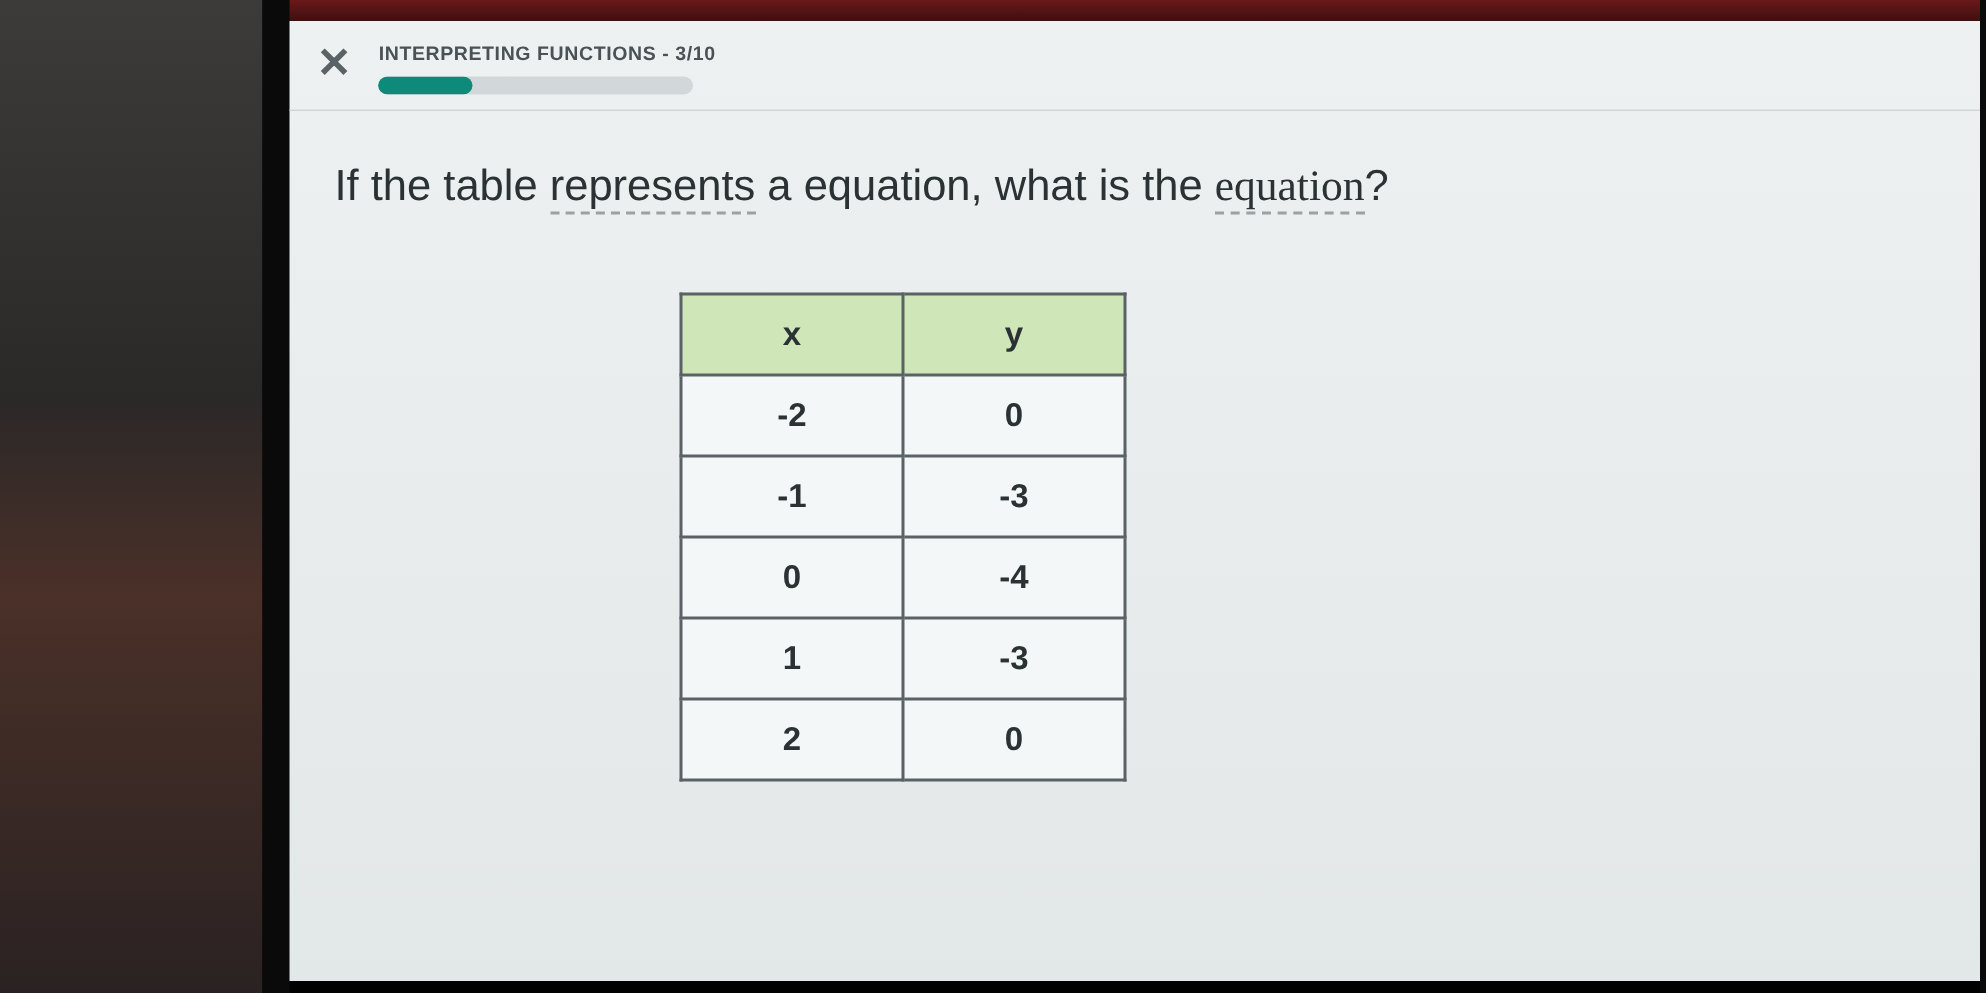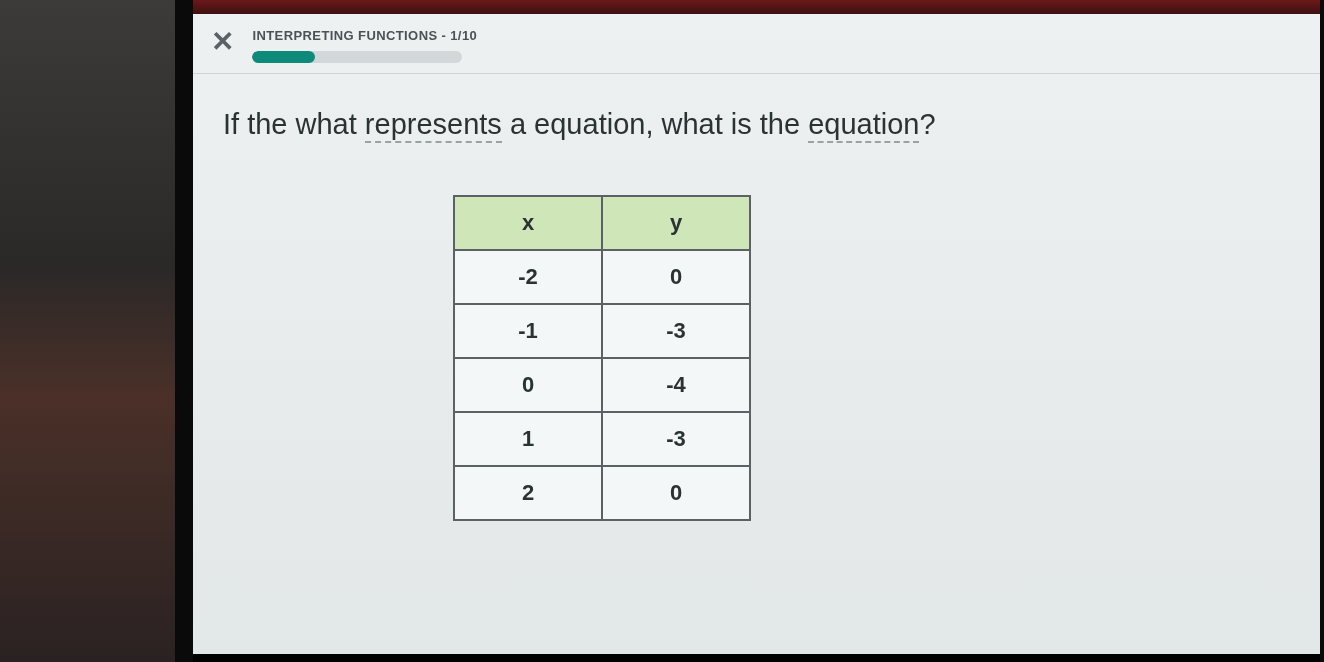--- a/index.html
+++ b/index.html
@@ -83,20 +83,21 @@
       font-weight: 400;
     }
     .question .keyword1 {
       border-bottom: 2px dashed #9aa2a4;
       padding-bottom: 1px;
       margin-top: 32px;
     }
     .question .keyword2 {
       border-bottom: 2px dashed #9aa2a4;
       padding-bottom: 1px;
+      font-family: Liberation Serif, serif;
     }
     .xy-table {
       margin-top: 54px;
       margin-left: 230px;
       border-collapse: collapse;
       border: 2px solid #5a6266;
     }
     .xy-table th, .xy-table td {
       border: 2px solid #5a6266;
       width: 148px;
@@ -119,30 +120,30 @@
 
 <div class="room-bg"></div>
 
 <div class="monitor">
   <div class="browser-top"></div>
   <div class="app">
 
     <div class="header">
       <div class="close-x">✕</div>
       <div class="header-right">
-        <div class="lesson-title">INTERPRETING FUNCTIONS - 1/10</div>
+        <div class="lesson-title">INTERPRETING FUNCTIONS - 3/10</div>
         <div class="progress-track">
           <div class="progress-fill"></div>
         </div>
       </div>
     </div>
 
     <div class="content">
       <div class="question">
-        <span>If the what </span><span class="keyword1">represents</span><span> a equation, what is the </span><span class="keyword2">equation</span><span>?</span>
+        <span>If the table </span><span class="keyword1">represents</span><span> a equation, what is the </span><span class="keyword2">equation</span><span>?</span>
       </div>
 
       <table class="xy-table">
         <thead>
           <tr>
             <th>x</th>
             <th>y</th>
           </tr>
         </thead>
         <tbody>

